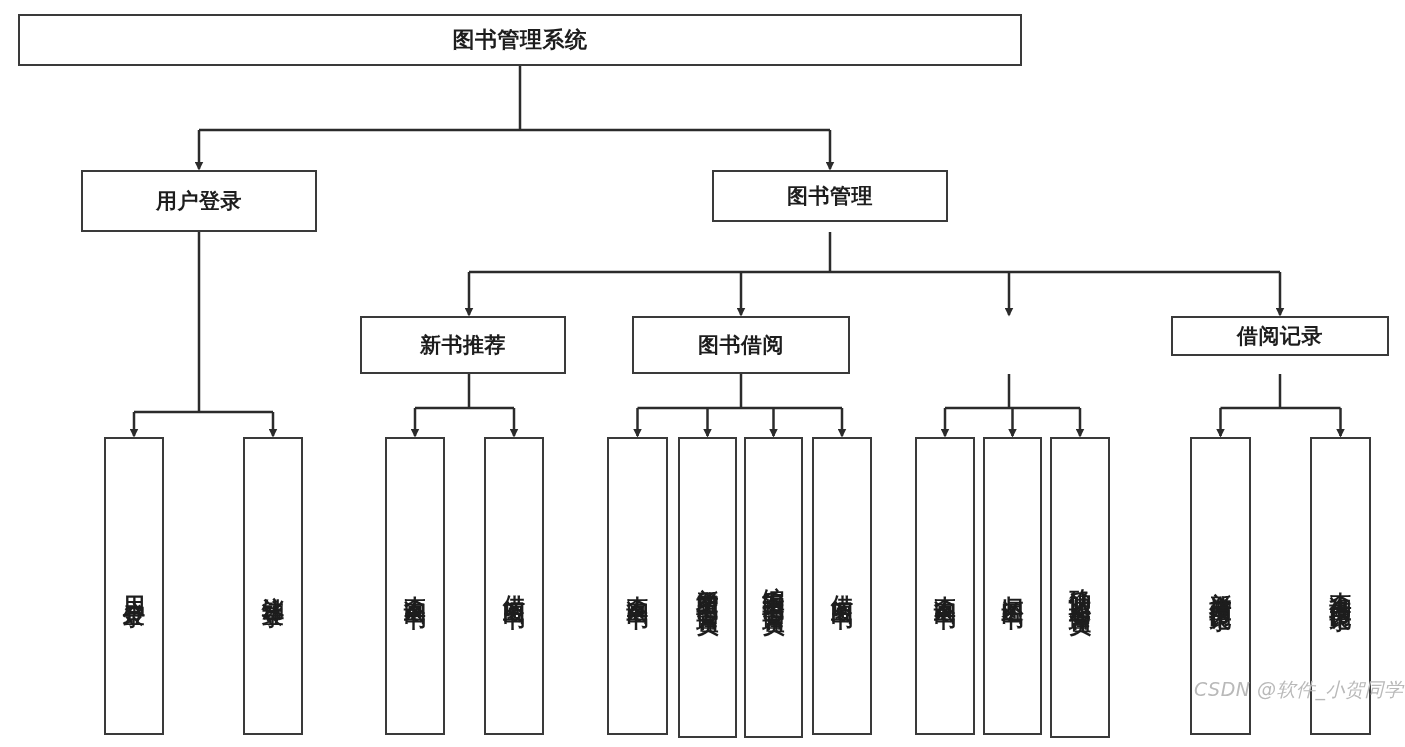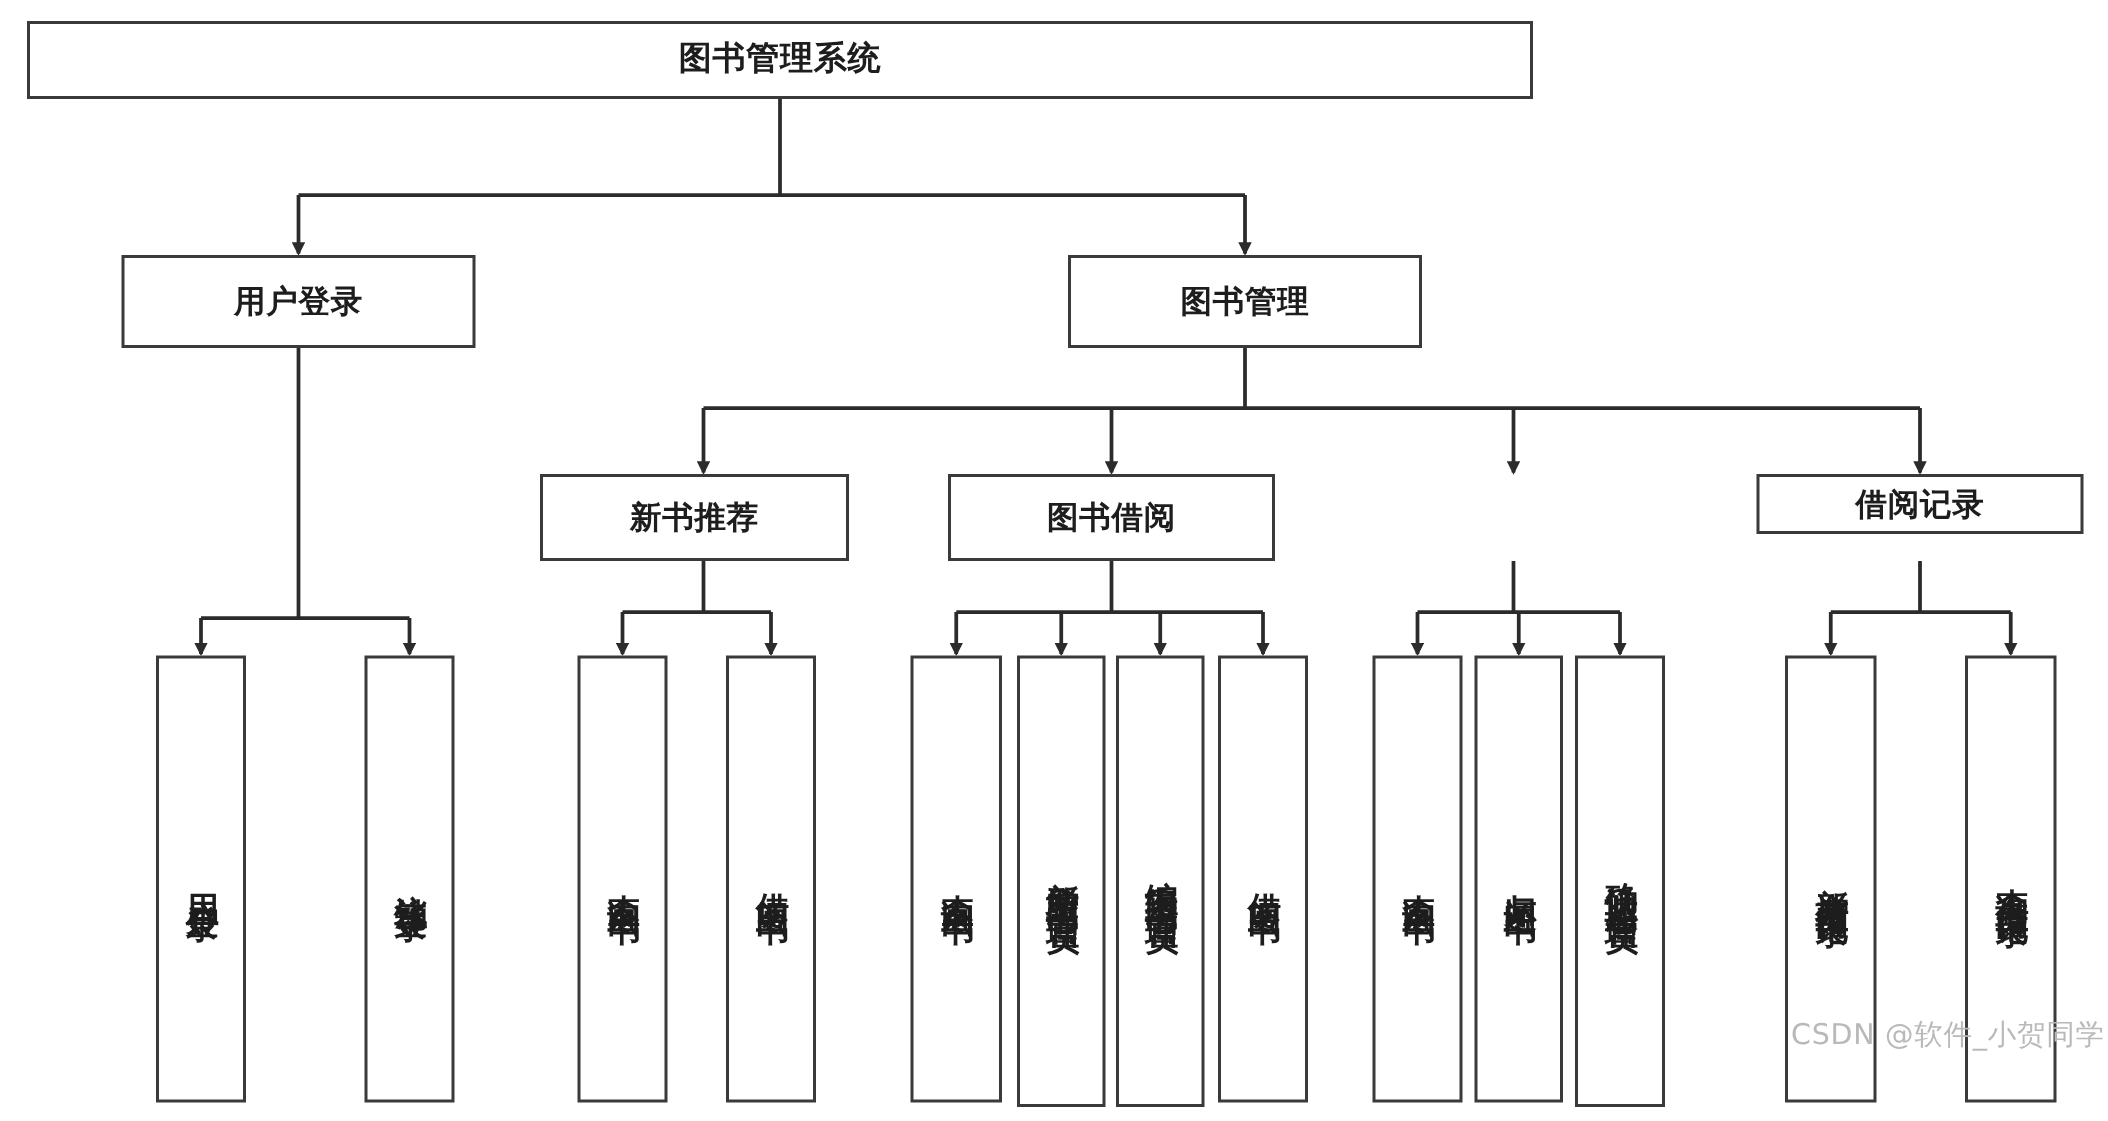--- a/index.html
+++ b/index.html
@@ -124,21 +124,21 @@
       </g>
   </svg>
 
   <div class="node root horiz" style="left: 18px; top: 14px; width: 1004px; height: 52px;">
     <span class="node-label">图书管理系统</span>
   </div>
 
   <div class="node horiz" style="left: 81px; top: 170px; width: 236px; height: 62px;">
     <span class="node-label">用户登录</span>
   </div>
-  <div class="node horiz" style="left: 712px; top: 170px; width: 236px; height: 62px;">
+  <div class="node horiz" style="left: 712px; top: 170px; width: 236px; height: 52px;">
     <span class="node-label">图书管理</span>
   </div>
 
   <div class="node horiz" style="left: 360px; top: 316px; width: 206px; height: 58px;">
     <span class="node-label">新书推荐</span>
   </div>
   <div class="node horiz" style="left: 632px; top: 316px; width: 218px; height: 58px;">
     <span class="node-label">图书借阅</span>
   </div>
   <div class="node horiz" style="left: 1171px; top: 316px; width: 218px; height: 40px;">
@@ -182,15 +182,15 @@
     <span class="node-label">确认归还（管理员）</span>
   </div>
 
   <div class="node vert" style="left: 1190px; top: 437px; width: 61px; height: 298px;">
     <span class="node-label">新增借阅记录</span>
   </div>
   <div class="node vert" style="left: 1310px; top: 437px; width: 61px; height: 298px;">
     <span class="node-label">查询借阅记录</span>
   </div>
 
-  <div class="watermark" style="left: 1194px; top: 677px;">CSDN @软件_小贺同学</div>
+  <div class="watermark" style="left: 1194px; top: 677px; font-style: italic;">CSDN @软件_小贺同学</div>
 
 </div>
 
 </body></html>

